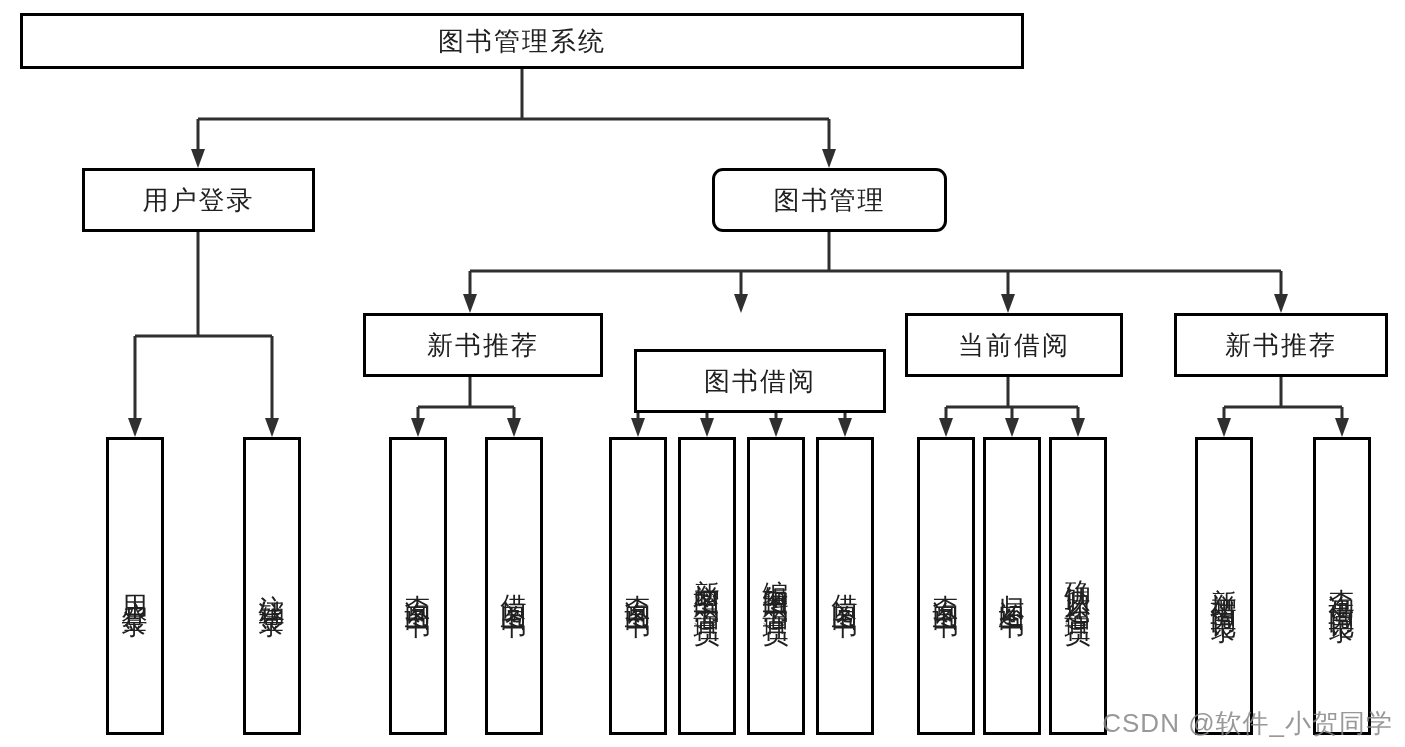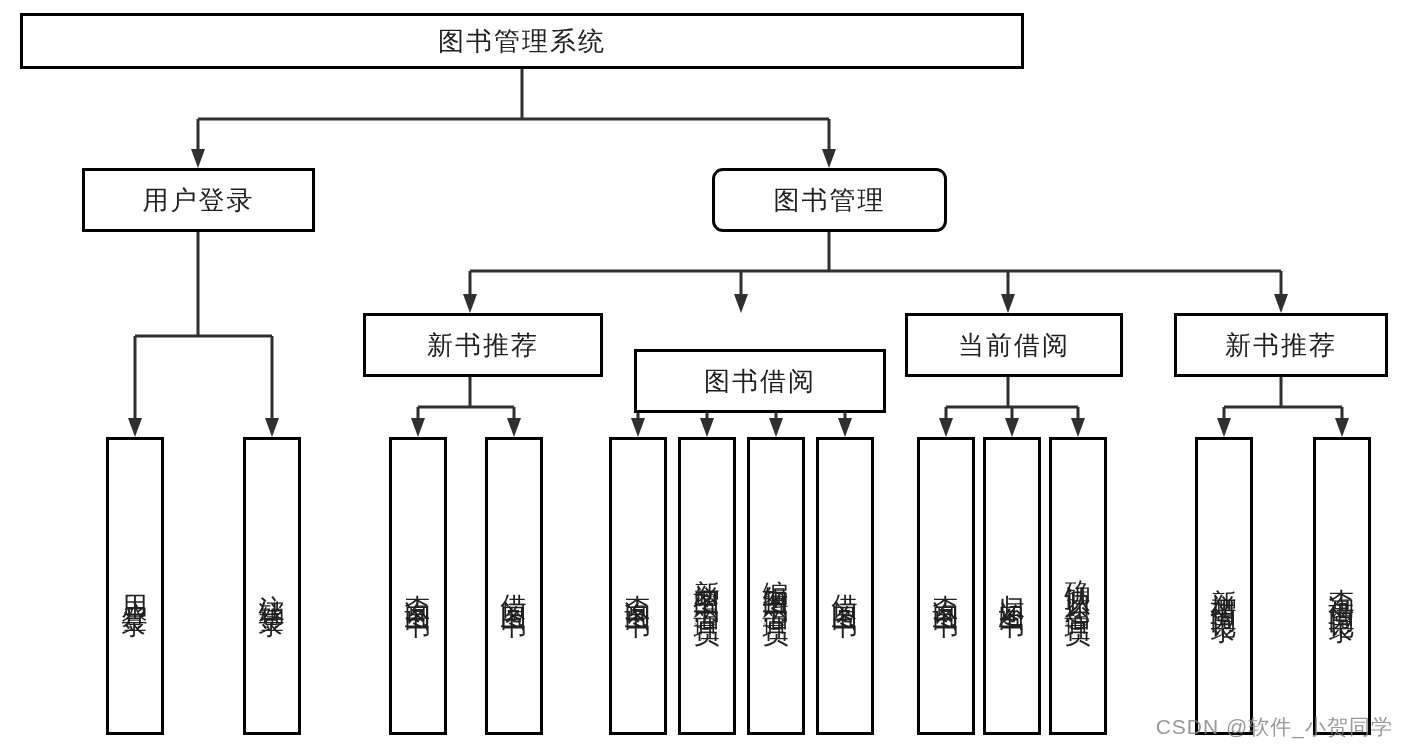--- a/index.html
+++ b/index.html
@@ -44,21 +44,21 @@
     font-size: 26px;
     letter-spacing: 6px;
     line-height: 1;
     white-space: nowrap;
   }
   .watermark {
     position: absolute;
     right: 12px;
     bottom: 6px;
     z-index: 5;
-    font-size: 21px;
+    font-size: 26px;
     color: rgba(134, 134, 134, 0.85);
     letter-spacing: 1px;
     white-space: nowrap;
   }
 </style>
 </head>
 <body>
 
 <div class="stage">
 

